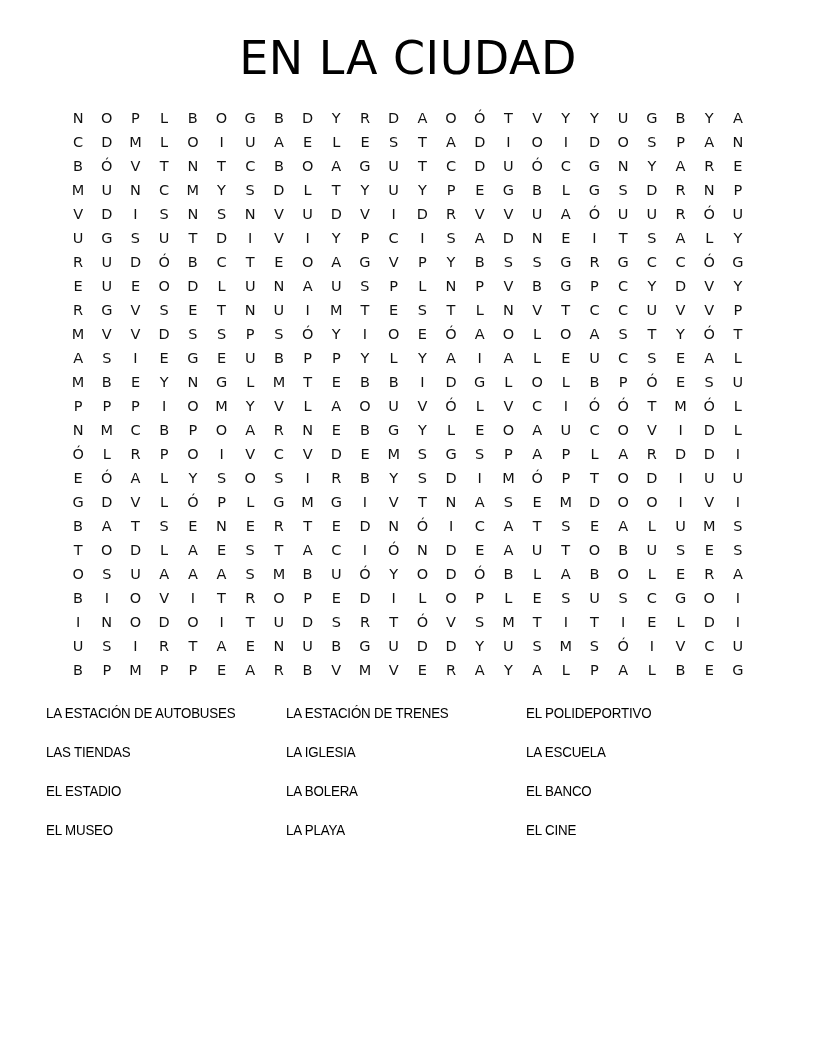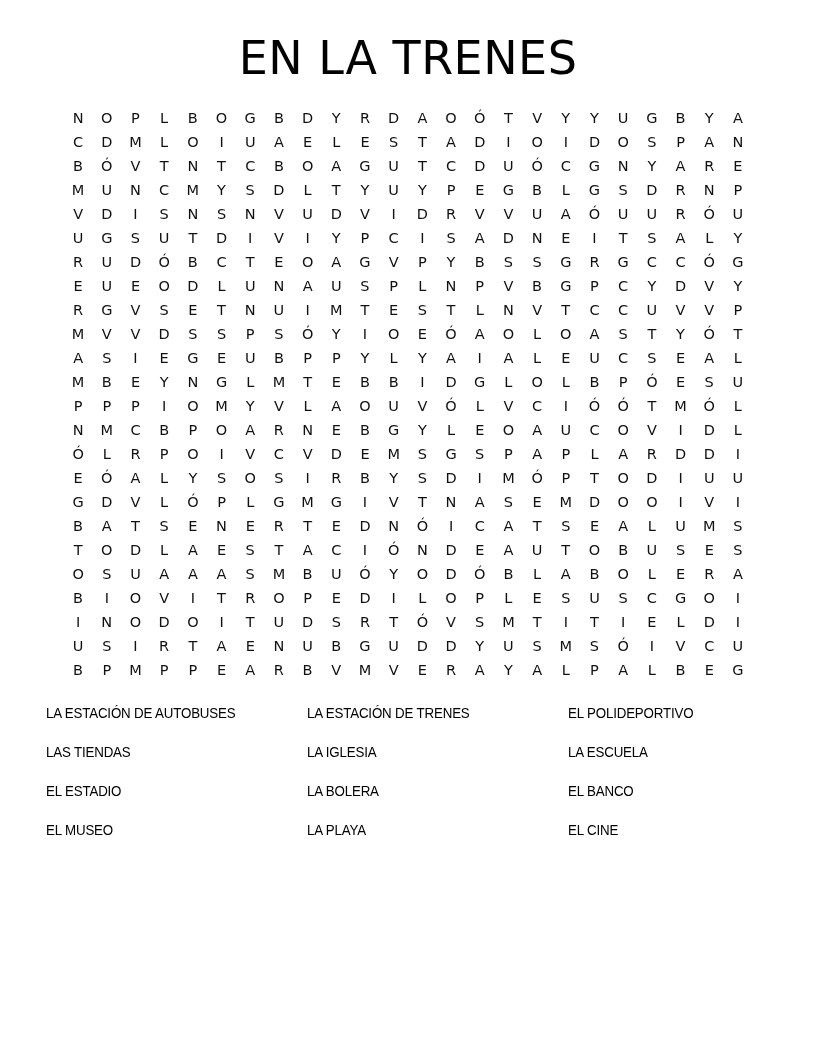--- a/index.html
+++ b/index.html
@@ -62,39 +62,38 @@
   }
 
   
   .wordlist {
     margin: 22px 0 0 0;
     padding: 0 46px 0 46px;
     display: grid;
     grid-template-columns: 240px 240px 1fr;
     row-gap: 21px;
     column-gap: 0;
-    gap: 21px;
   }
   .word {
     font-family: "Liberation Sans", sans-serif;
     font-size: 15.5px;
     font-weight: 400;
     color: #000000;
     letter-spacing: -0.2px;
     transform: scaleX(0.86);
     transform-origin: left center;
     white-space: nowrap;
   }
 </style>
 </head>
 <body>
 
 <div class="page">
 
-  <h1 class="title">EN LA TRENES</h1>
+  <h1 class="title">EN LA CIUDAD</h1>
 
   <div class="grid-wrap">
     <table class="grid">
       <tbody>
           <tr>
             <td>N</td>
             <td>O</td>
             <td>P</td>
             <td>L</td>
             <td>B</td>

